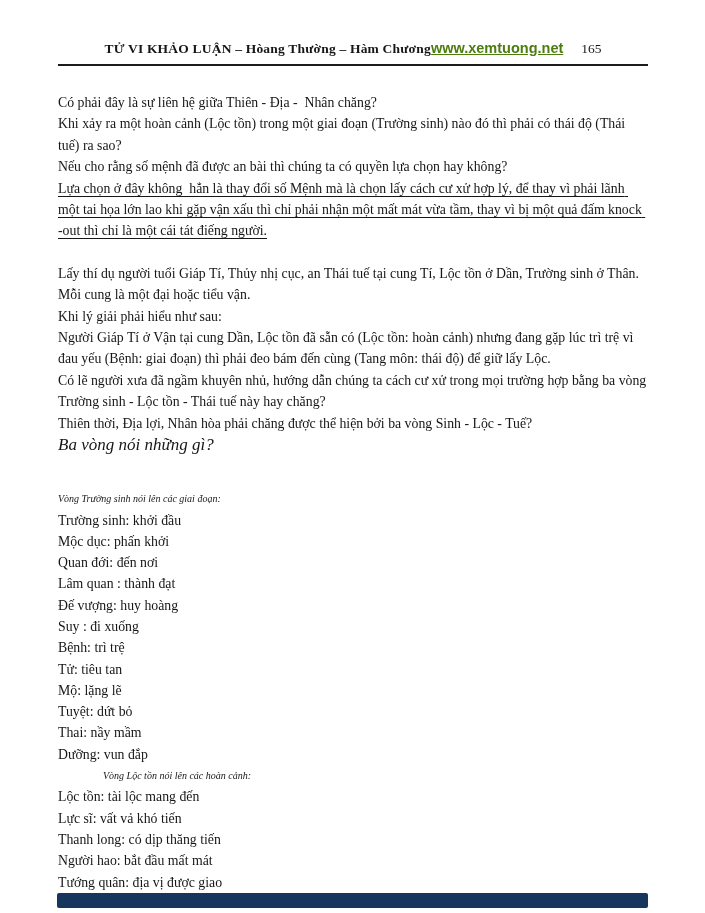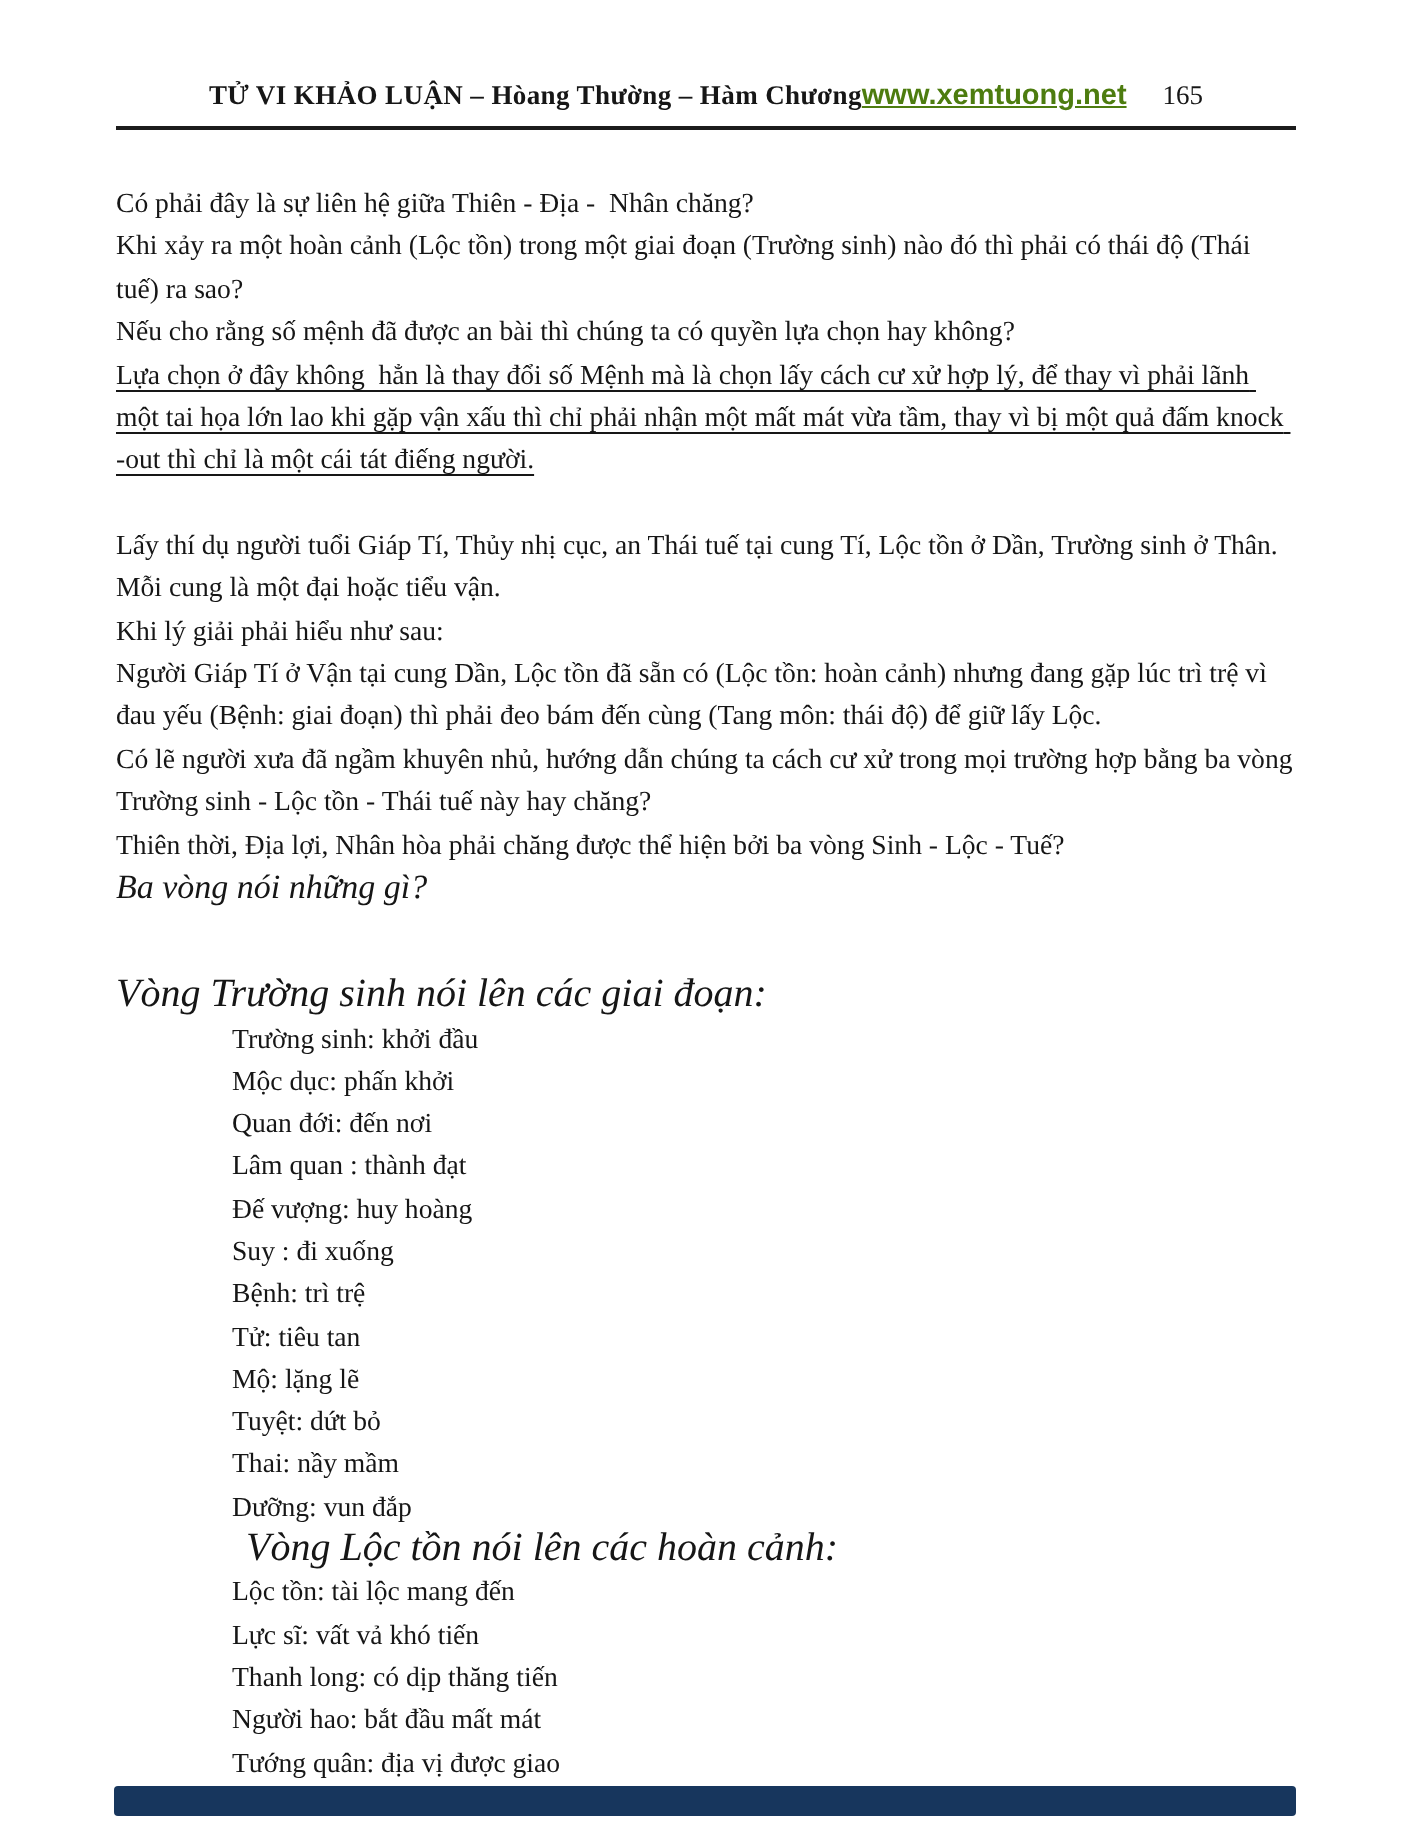--- a/index.html
+++ b/index.html
@@ -59,29 +59,29 @@
   
   .section-heading {
     font-style: italic;
     font-size: 17px;
     line-height: 22px;
     white-space: pre-wrap;
   }
   .list-title {
     margin-top: 32px;
     font-style: italic;
-    font-size: 20px;
+    font-size: 10px;
     line-height: 21.4px;
     white-space: pre-wrap;
   }
   .list-title-2 {
-    margin-left: 65px;
+    margin-left: 45px;
     margin-top: 0;
   }
-  .stage-list { margin-left: 58px; }
+  .stage-list { }
   .stage-list .line { line-height: 21.3px; }
   
   .footer-bar {
     position: absolute;
     left: 57px;
     width: 591px;
     height: 15px;
     bottom: 5px;
     border-radius: 2px;
   }

